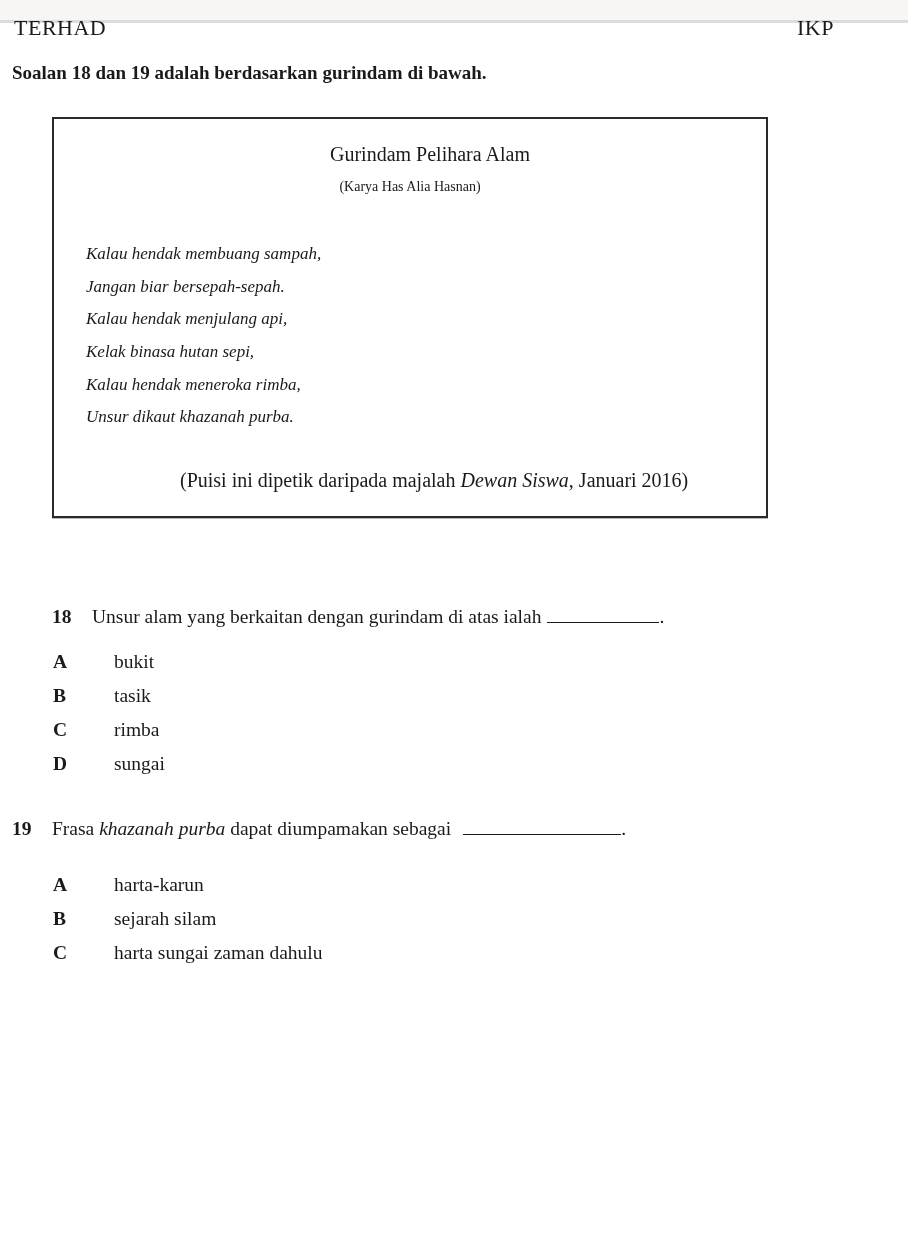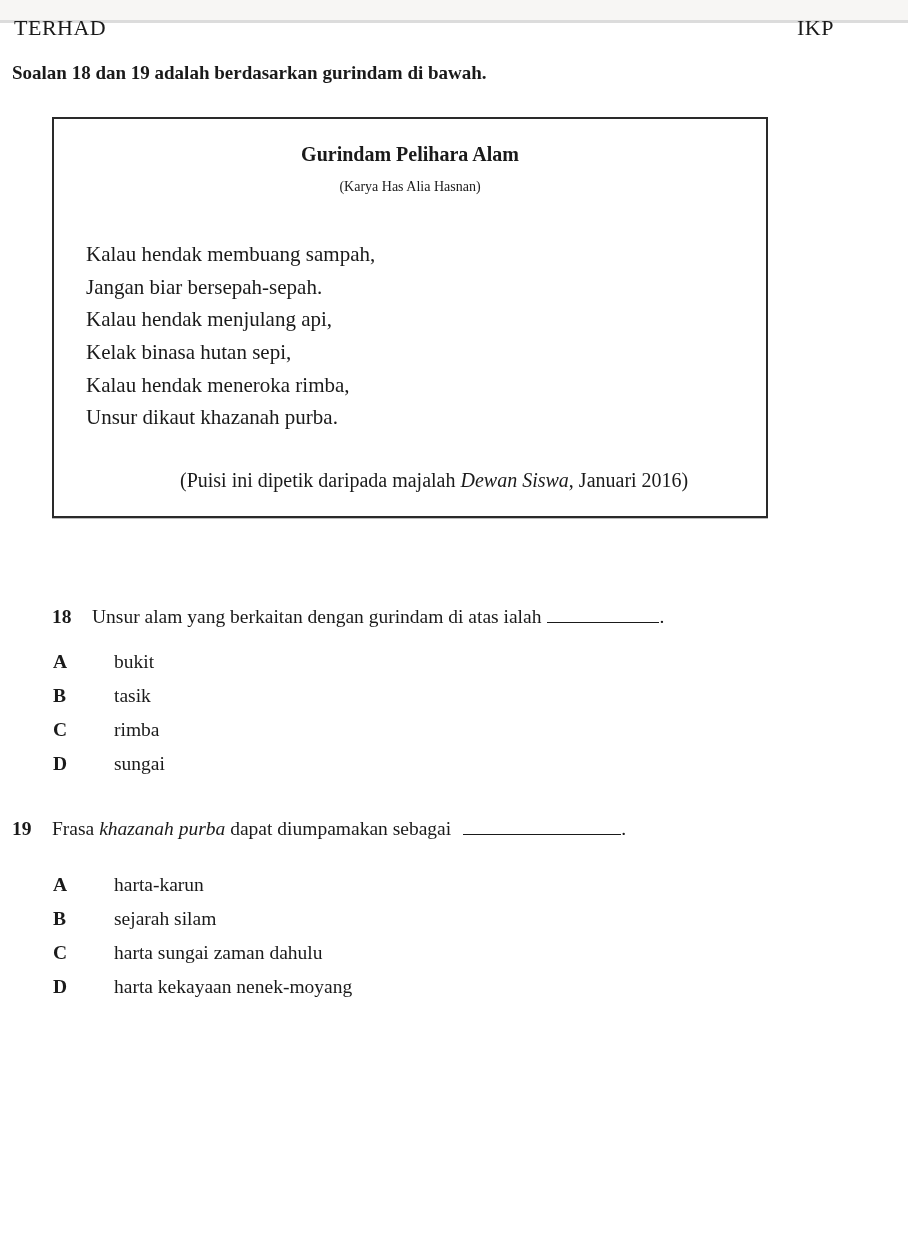--- a/index.html
+++ b/index.html
@@ -17,29 +17,29 @@
   .instruction {
     position:absolute; left:12px; top:61px; font-size:19px; font-weight:bold; line-height:24px;
   }
   .poem-box {
     position:absolute; left:52px; top:117px; width:716px; height:401px;
     border:2px solid #2a2a2a; box-sizing:border-box;
     box-shadow: 0 1px 0 #bbb;
   }
   .poem-title {
     position:absolute; left:0; right:0; top:141px; text-align:center;
-    font-size:20px; font-weight:bold; line-height:26px;
+    font-size:20px; font-weight:normal; line-height:26px;padding-left:20px;
   }
   .poem-author {
     position:absolute; left:0; right:0; top:174px; text-align:center;
     font-size:14px; line-height:26px;
   }
   .poem-title, .poem-author { width:820px; }
   .poem-lines { position:absolute; left:86px; top:238px; }
-  .poem-line { font-size:21px; line-height:32.7px; height:32.7px; white-space:nowrap; }
+  .poem-line { font-size:17px; line-height:32.7px; height:32.7px; white-space:nowrap;font-style:italic; }
   .poem-source {
     position:absolute; left:180px; top:467px; font-size:20px; line-height:26px; white-space:nowrap;
   }
   .poem-source .ital { font-style:italic; }
   .question { position:absolute; left:12px; font-size:19.5px; line-height:26px; white-space:nowrap; }
   .q-num { font-weight:bold; display:inline-block; width:40px; }
   .q-text { display:inline; }
   .blank { display:inline-block; border-bottom:1px solid #1a1a1a; height:20px; vertical-align:baseline; margin-left:6px; }
   .options { position:absolute; left:53px; }
   .option { height:34px; line-height:26px; font-size:19.5px; white-space:nowrap; }
@@ -81,14 +81,13 @@
   <div class="option"><span class="opt-letter">D</span><span class="opt-text">sungai</span></div>
 </div>
 
 <div class="question" style="top:814px;">
   <span class="q-num">19</span><span class="q-text">Frasa </span><span class="q-text" style="font-style:italic;">khazanah purba</span><span class="q-text"> dapat diumpamakan sebagai</span><span class="blank" style="width:158px; margin-left:12px;"></span><span>.</span>
 </div>
 <div class="options" style="top:872px;">
   <div class="option"><span class="opt-letter">A</span><span class="opt-text">harta-karun</span></div>
   <div class="option"><span class="opt-letter">B</span><span class="opt-text">sejarah silam</span></div>
   <div class="option"><span class="opt-letter">C</span><span class="opt-text">harta sungai zaman dahulu</span></div>
-  <div class="option"><span class="opt-letter">D</span><span class="opt-text">harta kekayaan nenek-moyang</span></div>
 </div>
 
 </body></html>

